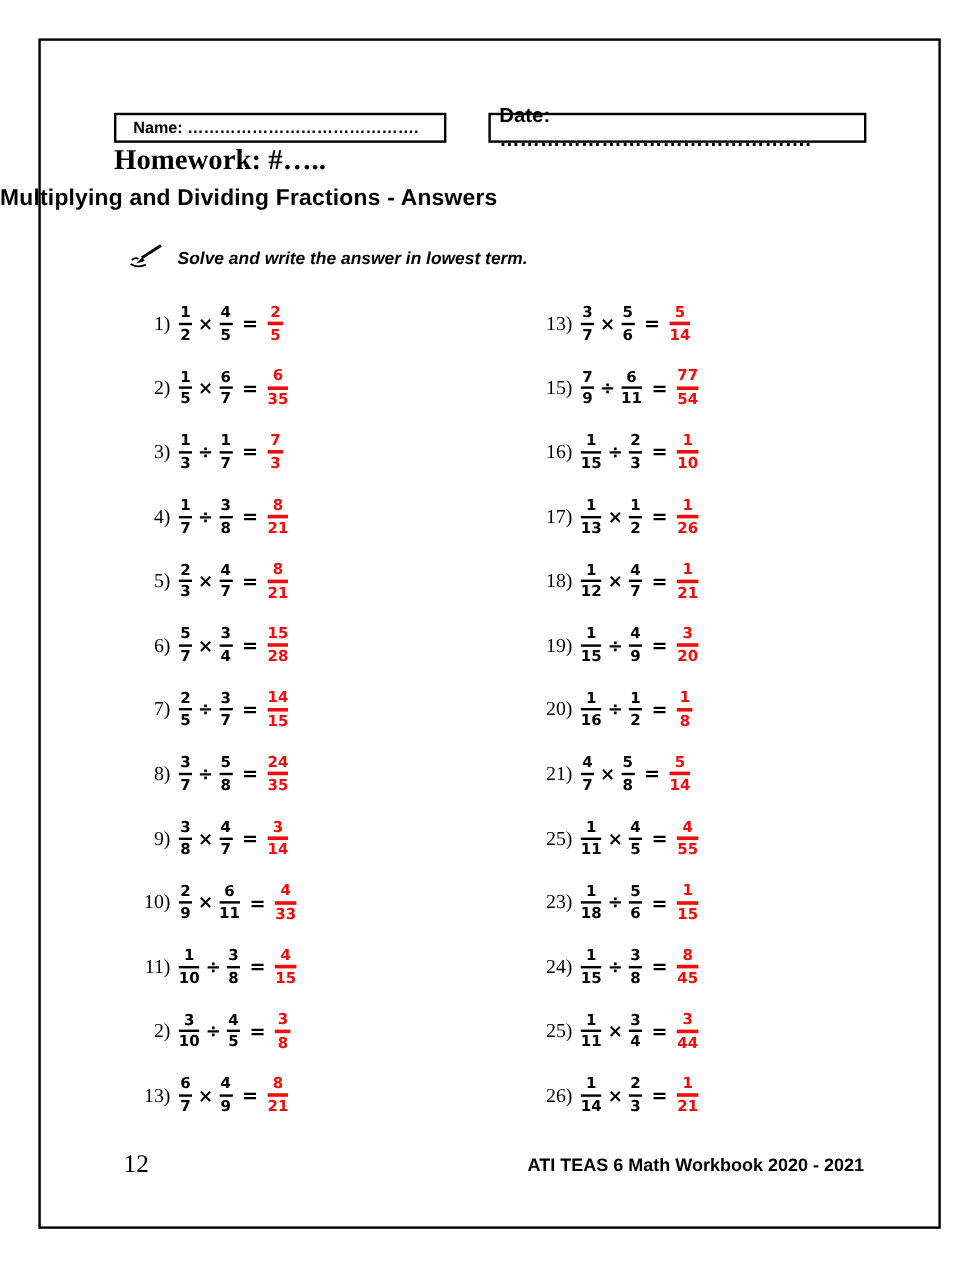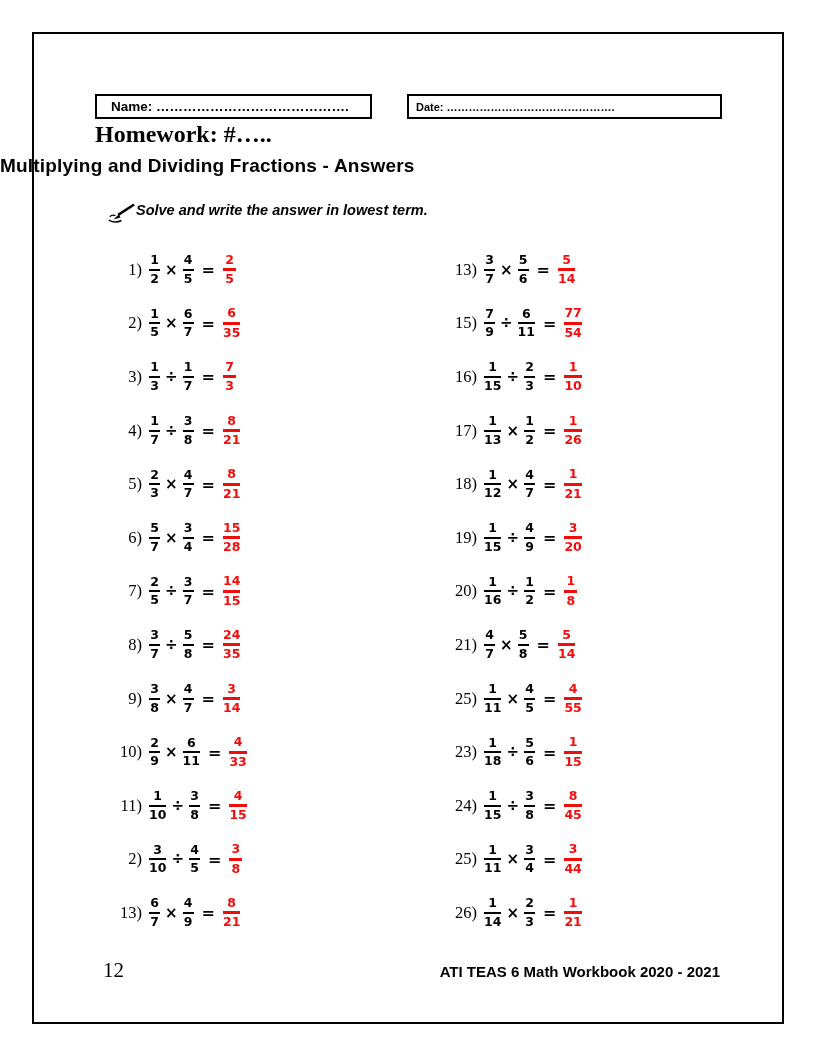--- a/index.html
+++ b/index.html
@@ -5,28 +5,28 @@
   html,body{margin:0;padding:0;background:#fff;}
   .sheet{position:relative;width:816px;height:1056px;background:#fff;overflow:hidden;
          font-family:"Liberation Sans",sans-serif;color:#000;}
   .page-border{position:absolute;left:32px;top:32px;width:748px;height:988px;border:2px solid #000;}
 
   .name-box{position:absolute;left:95px;top:94px;width:277px;height:25px;border:2px solid #000;
             display:flex;align-items:center;padding-left:14px;box-sizing:border-box;
             font-weight:bold;font-size:13.5px;}
   .date-box{position:absolute;left:407px;top:94px;width:315px;height:25px;border:2px solid #000;
             display:flex;align-items:center;padding-left:7px;box-sizing:border-box;
-            font-weight:bold;font-size:11px;}
+            font-weight:bold;font-size:17px;}
   .homework{position:absolute;left:95px;top:121px;font-family:"Liberation Serif",serif;
             font-weight:bold;font-size:24px;}
 
   .title{position:absolute;left:0;right:0;top:155px;text-align:left;
          font-weight:bold;font-size:19px;letter-spacing:.2px;}
 
-  .instruction{position:absolute;left:106px;top:202px;display:flex;align-items:flex-start;gap:0;}
+  .instruction{position:absolute;left:106px;top:202px;display:flex;align-items:flex-end;gap:12px;}
   .instruction .itext{font-weight:bold;font-style:italic;font-size:14.5px;}
   .icon-pen{width:30px;height:22px;flex:0 0 auto;}
 
   .col{position:absolute;top:243px;}
   .col-left{left:112px;}
   .col-right{left:447px;}
   .problem{height:53.6px;display:flex;align-items:center;}
   .pnum{font-family:"Liberation Serif",serif;font-size:16.5px;min-width:30px;text-align:right;
         margin-right:7px;white-space:nowrap;}
   .frac{display:inline-flex;flex-direction:column;align-items:center;line-height:1;

